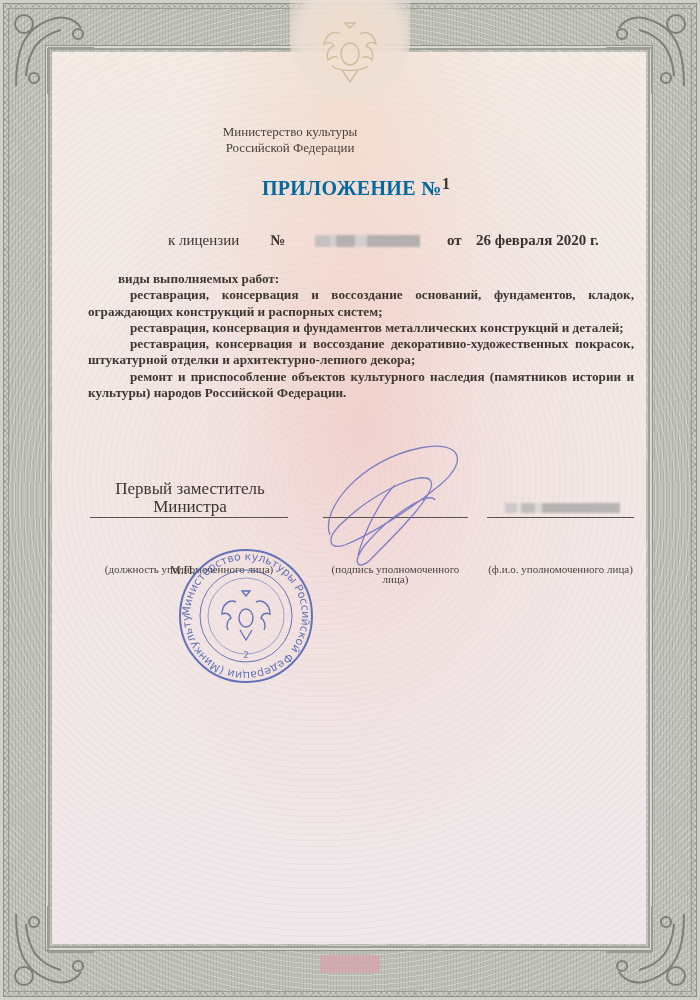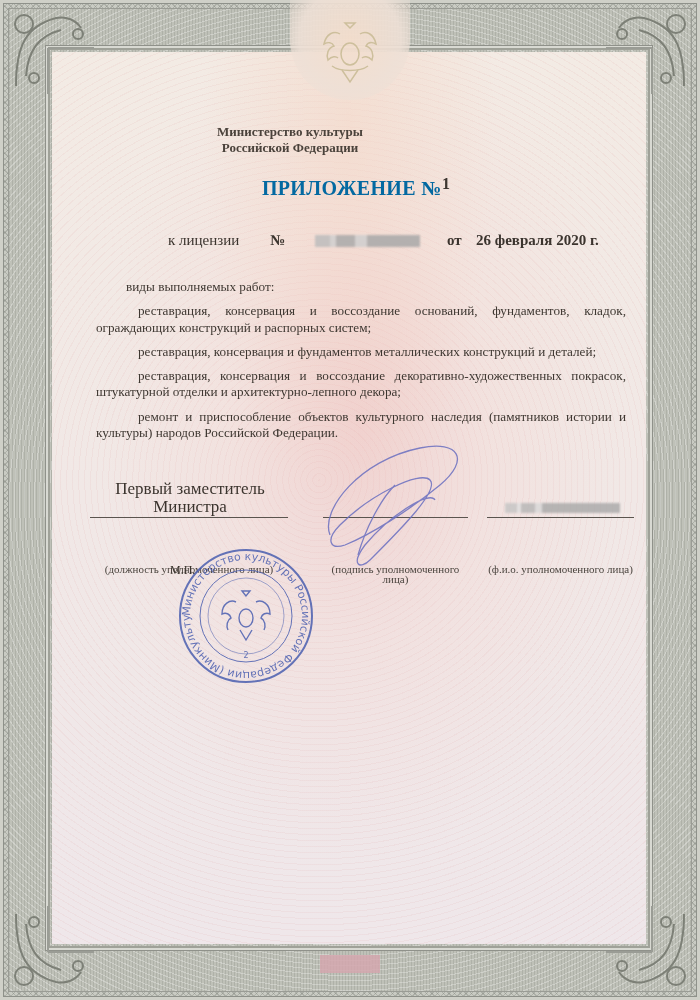--- a/index.html
+++ b/index.html
@@ -60,21 +60,21 @@
   }
   .emblem {
     position: absolute; left: 318px; top: 20px; width: 64px; height: 68px;
   }
   .bottom-tab {
     position: absolute; left: 320px; top: 955px; width: 60px; height: 18px;
     background: #d3a7ae; opacity: .85;
   }
   .ministry {
     position: absolute; left: 0; width: 580px; top: 124px;
-    text-align: center; font-size: 13px; line-height: 16px; color: #4a423b; font-weight: bold;
+    text-align: center; font-size: 13px; line-height: 16px; color: #4a423b;
   }
   .annex-title {
     position: absolute; left: 262px; top: 177px; font-size: 20px; font-weight: bold;
     letter-spacing: .3px; color: #0369a1;
   }
   .annex-num {
     position: absolute; left: 442px; top: 175px; font-size: 16px; font-weight: bold; color: #3d3630;
   }
   .license-line {
     position: absolute; top: 232px; font-size: 15px; color: #3b342e;
@@ -86,21 +86,21 @@
     background: linear-gradient(90deg, #bdbdbd 0 14%, #d0d0d0 14% 20%, #aaaaaa 20% 38%, #cfcfcf 38% 50%, #a9a9a9 50% 100%);
     filter: blur(1px); opacity: .85;
   }
   .lic-from { left: 447px; font-weight: bold; font-family: Liberation Serif, serif; }
   .lic-date { left: 476px; font-weight: bold; }
 
   .body-text {
     position: absolute; left: 88px; top: 271px; width: 546px;
     font-size: 13.2px; line-height: 16.3px; color: #3e3731;
   }
-  .body-text p { margin: 8px; text-align: justify; text-indent: 42px; }
+  .body-text p { margin: 0; text-align: justify; text-indent: 42px; font-weight: bold; }
   .body-text p.first { text-indent: 30px; }
 
   .sig-pos {
     position: absolute; left: 100px; top: 480px; width: 180px; text-align: center;
     font-size: 17px; line-height: 18px; color: #3b342e;
   }
   .sig-line {
     position: absolute; height: 1px; background: #5a544e; top: 517px;
   }
   .sl1 { left: 90px; width: 198px; }

